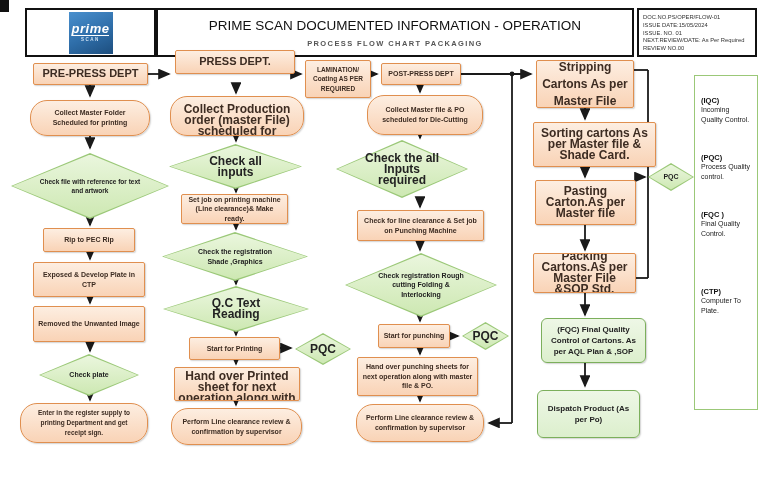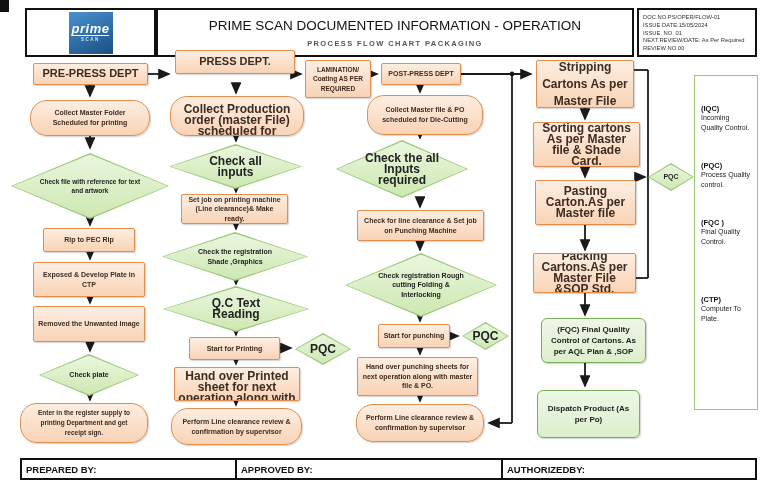--- a/index.html
+++ b/index.html
@@ -38,21 +38,21 @@
   .diamond { position:absolute; }
   .d-outer, .d-inner { position:absolute; clip-path:polygon(50% 0%,100% 50%,50% 100%,0% 50%); }
   .d-outer { inset:0; background:#9bc878; }
   .d-inner { inset:1.5px; background:linear-gradient(#eaf6dd,#cde8b2); }
   .d-text { position:absolute; inset:0; display:flex; align-items:center; justify-content:center; text-align:center;
     font-size:7px; font-weight:700; color:#222; line-height:9.5px; padding:0 18%; }
   .d-text.big { font-size:12px; line-height:11px; }
 
   
   .legend { position:absolute; left:694px; top:75px; width:64px; height:335px; border:1.5px solid #9bc878; background:#fff; padding:20px 5px 0 6px; }
-  .lg-item { margin-bottom:0;margin-top:8px; }
+  .lg-item { margin-bottom:0; }
   .lg-abbr { font-weight:700; font-size:7.5px; color:#111; }
   .lg-desc { font-size:7px; color:#222; line-height:10px; }
 
   
   .footer { position:absolute; left:20px; top:458px; width:737px; height:22px; border:2px solid #111; display:flex; background:#fff; }
   .fcell { display:flex; align-items:center; padding-left:4px; font-weight:700; font-size:9.5px; color:#111; }
   .fcell + .fcell { border-left:2px solid #111; }
   .fc1 { width:213px; } .fc2 { width:266px; } .fc3 { flex:1; }
 
   svg.wires { position:absolute; left:0; top:0; width:768px; height:497px; }
@@ -200,21 +200,21 @@
   <div class="node rect" style="left:378px;top:324px;width:72px;height:24px">Start for punching</div>
   <div class="diamond" style="left:462px;top:322px;width:47px;height:28px">
     <div class="d-outer"></div>
       <div class="d-inner"></div>
     <div class="d-text big">PQC</div>
   </div>
   <div class="node rect" style="left:357px;top:357px;width:121px;height:39px">Hand over punching sheets for next operation along with master file &amp; PO.</div>
   <div class="node round" style="left:356px;top:404px;width:128px;height:38px">Perform Line clearance review &amp; confirmation by supervisor</div>
 
   <div class="node rect bold9" style="left:536px;top:60px;width:98px;height:48px;line-height:17px">Stripping Cartons As per Master File</div>
-  <div class="node rect bold9" style="left:533px;top:122px;width:107px;height:45px">Sorting cartons As per Master file &amp; Shade Card.</div>
+  <div class="node rect bold9" style="left:533px;top:122px;width:123px;height:45px">Sorting cartons As per Master file &amp; Shade Card.</div>
   <div class="node rect bold9" style="left:533px;top:253px;width:103px;height:40px">Packing Cartons.As per Master File &amp;SOP Std.</div>
   <div class="node rect bold9" style="left:535px;top:180px;width:101px;height:45px">Pasting Carton.As per Master file</div>
   <div class="node grect" style="left:541px;top:318px;width:105px;height:45px">(FQC) Final Quality Control of Cartons. As per AQL Plan &amp; ,SOP</div>
   <div class="node grect" style="left:537px;top:390px;width:103px;height:48px">Dispatch Product (As per Po)</div>
   <div class="diamond" style="left:648px;top:163px;width:46px;height:28px">
     <div class="d-outer"></div>
       <div class="d-inner"></div>
     <div class="d-text">PQC</div>
   </div>
 
@@ -230,19 +230,14 @@
     <div class="lg-item" style="margin-bottom:48px">
       <div class="lg-abbr">(FQC )</div>
       <div class="lg-desc">Final Quality Control.</div>
     </div>
     <div class="lg-item">
       <div class="lg-abbr">(CTP)</div>
       <div class="lg-desc">Computer To Plate.</div>
     </div>
   </div>
 
-  <div class="footer">
-    <div class="fcell fc1">PREPARED BY:</div>
-    <div class="fcell fc2">APPROVED BY:</div>
-    <div class="fcell fc3">AUTHORIZEDBY:</div>
-  </div>
 
 </div>
 
 </body></html>

